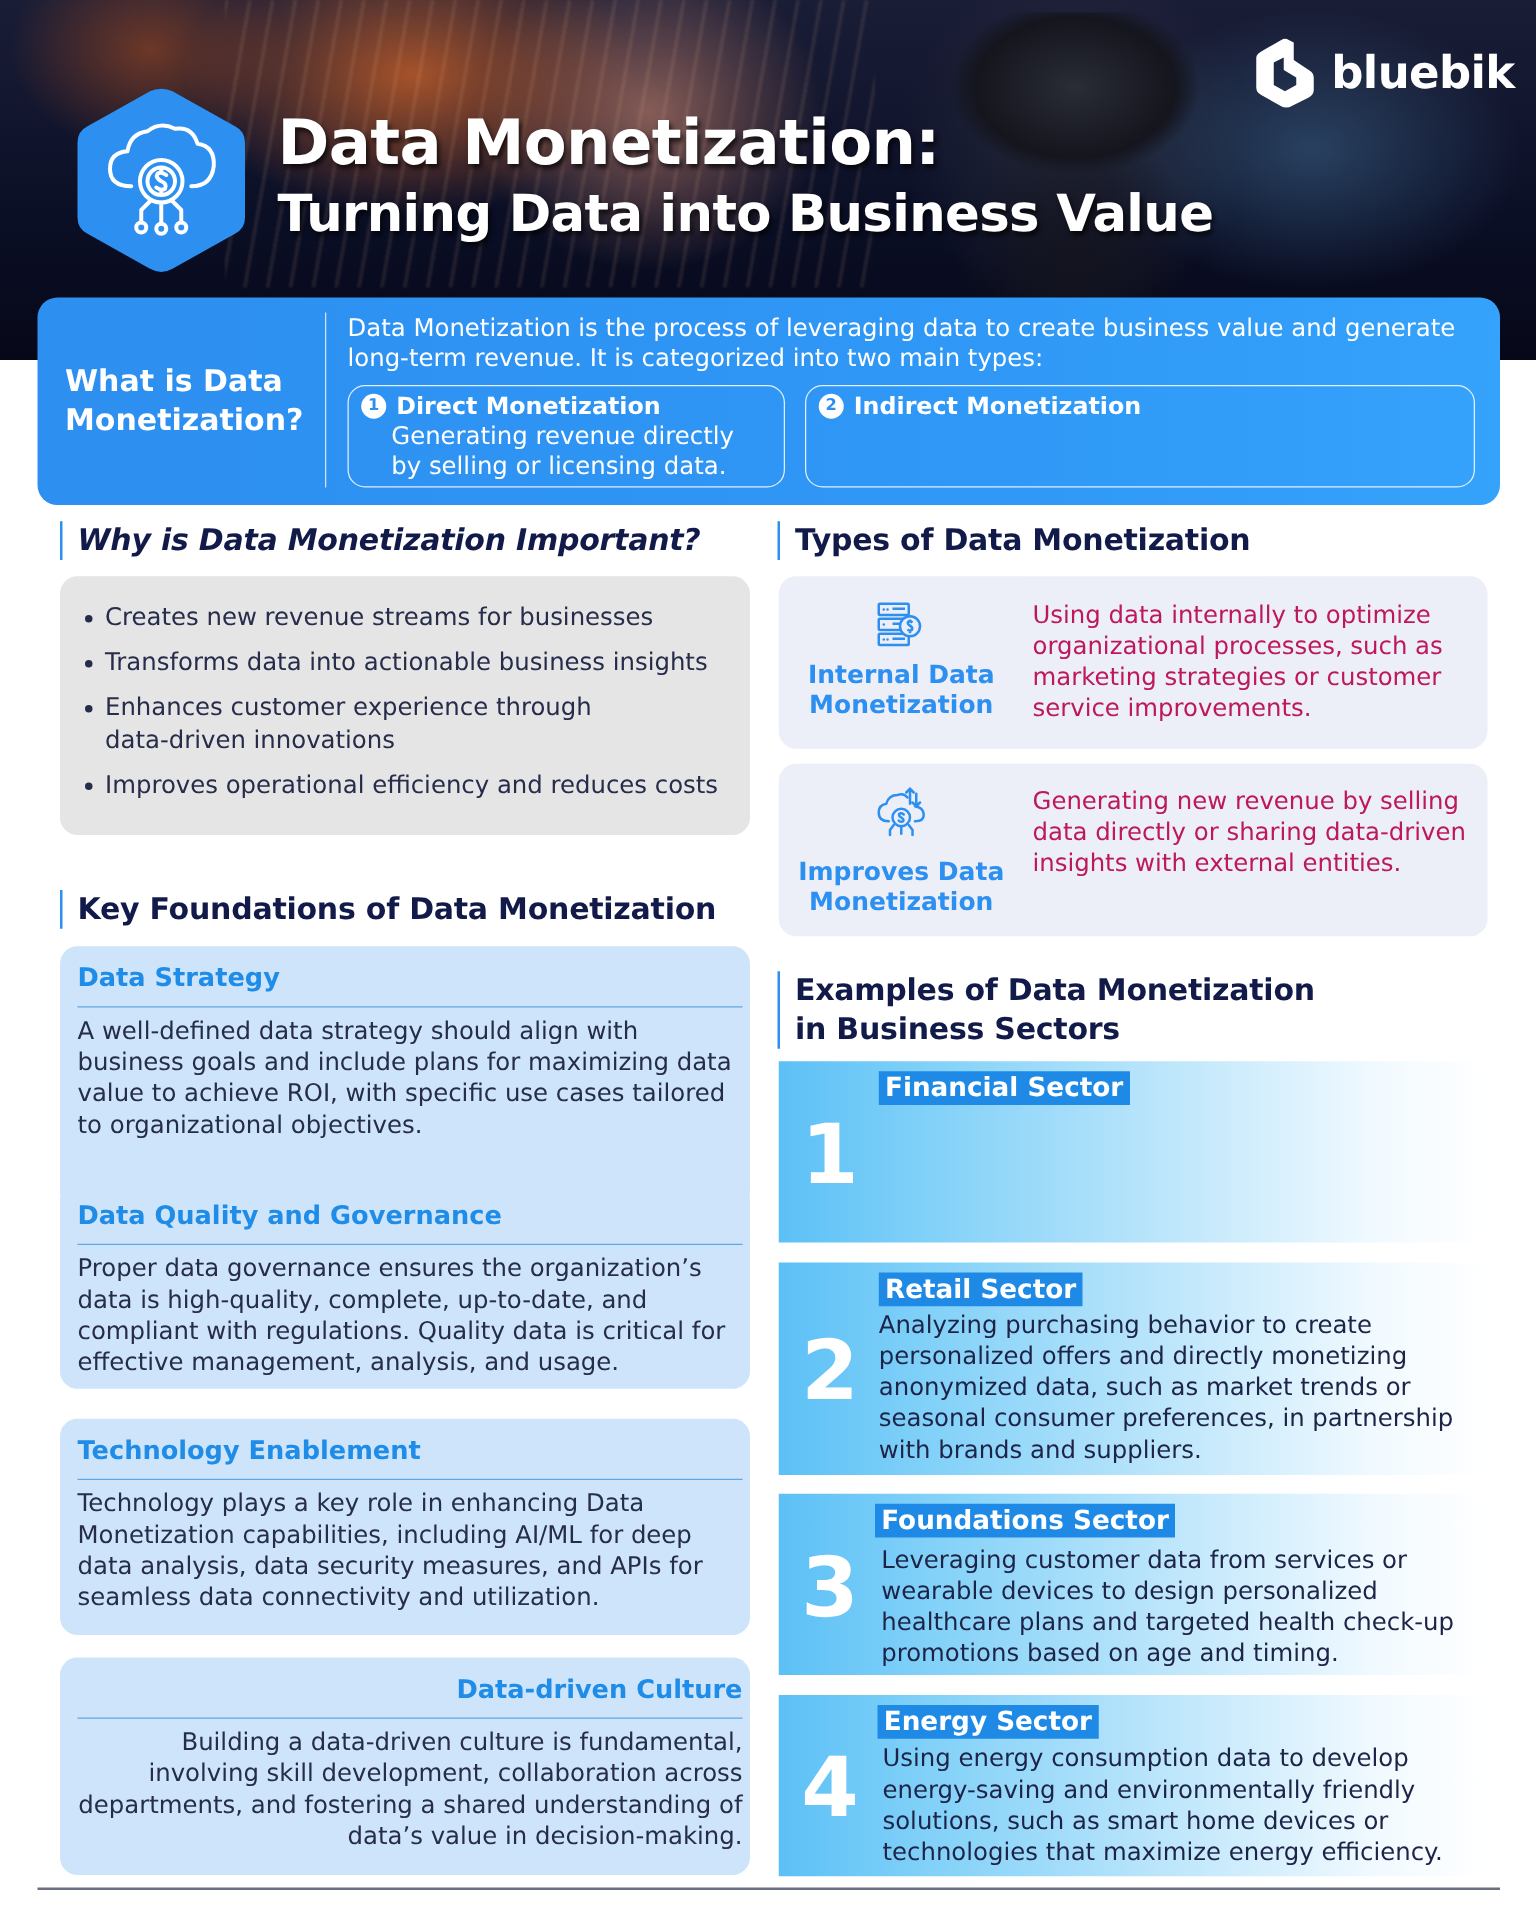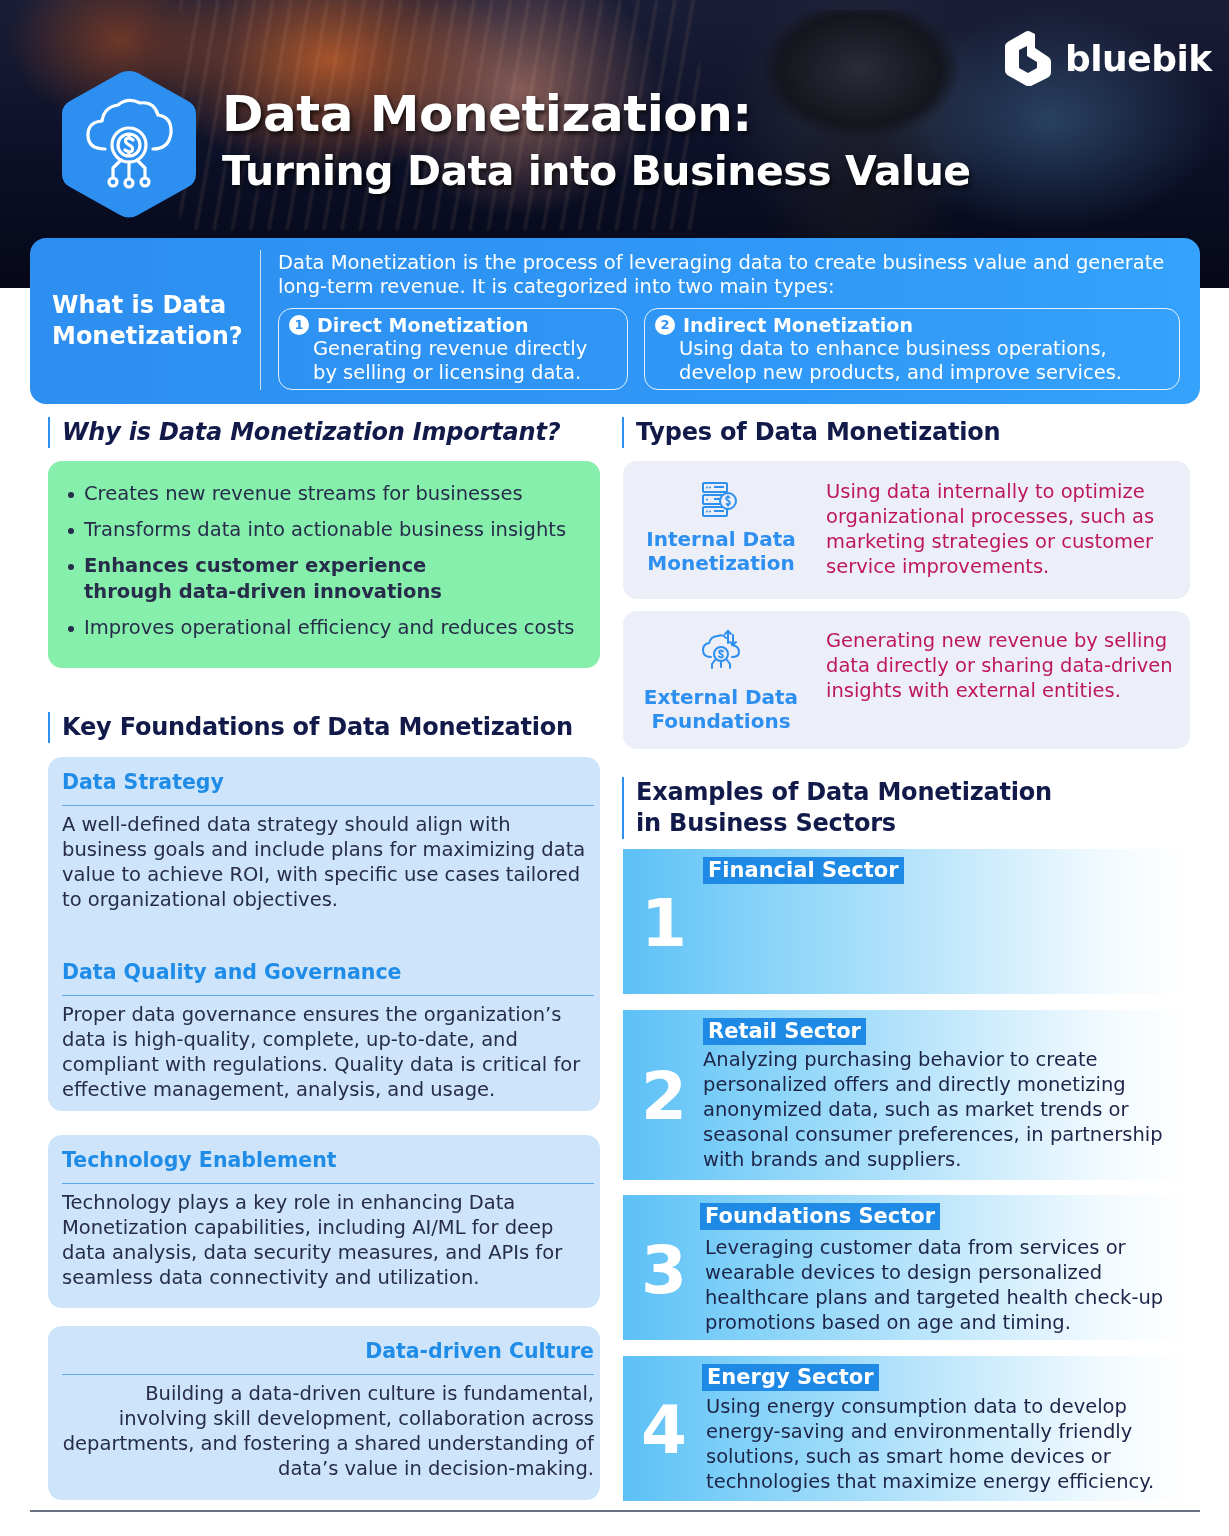--- a/index.html
+++ b/index.html
@@ -75,21 +75,21 @@
 
   
   .sec-h {
     position: absolute; font-weight: bold; color: #121a4a; font-size: 24px; line-height: 31px;
     padding-left: 12px; border-left: 2px solid #2d8ff0; letter-spacing: -0.2px;
   }
 
   
   .why-card {
     position: absolute; left: 48px; top: 461px; width: 552px; height: 207px;
-    background: #86efac; border-radius: 14px; padding: 20px 10px 0 18px;
+    background: #e5e5e5; border-radius: 14px; padding: 20px 10px 0 18px;
   }
   .why-card ul { list-style: none; }
   .why-card li {
     position: relative; padding-left: 18px; font-size: 19.5px; line-height: 26px; color: #262c4a; margin-bottom: 10px;
   }
   .why-card li::before {
     content: ""; position: absolute; left: 2px; top: 11px; width: 6px; height: 6px; border-radius: 50%; background: #262c4a;
   }
 
   
@@ -180,30 +180,29 @@
       <span class="num">1</span>
       <span>Direct Monetization</span>
     </div>
     <div class="d">Generating revenue directly by selling or licensing data.</div>
   </div>
   <div class="mon-card c2">
     <div class="t">
       <span class="num">2</span>
       <span>Indirect Monetization</span>
     </div>
-    <div class="d">Using data to enhance business operations, develop new products, and improve services.</div>
   </div>
 </div>
 
 <div class="sec-h" style="left:48px; top:417px;font-style:italic;">Why is Data Monetization Important?</div>
 <div class="why-card">
   <ul>
     <li>Creates new revenue streams for businesses</li>
     <li>Transforms data into actionable business insights</li>
-    <li style="width:440px;font-weight:bold;">Enhances customer experience through data-driven innovations</li>
+    <li style="width:440px;">Enhances customer experience through data-driven innovations</li>
     <li>Improves operational efficiency and reduces costs</li>
   </ul>
 </div>
 
 <div class="sec-h" style="left:622px; top:417px;">Types of Data Monetization</div>
 
 <div class="type-card" style="top:461px;">
   <svg class="icon" style="top:18px;" viewBox="0 0 44 44">
     <g fill="none" stroke="#2d8ff0" stroke-width="2">
       <rect x="4" y="4" width="24" height="9" rx="1"></rect>
@@ -229,21 +228,21 @@
   <svg class="icon" style="top:16px;" viewBox="0 0 44 44">
     <g fill="none" stroke="#2d8ff0" stroke-width="2" stroke-linecap="round">
       <path d="M12 30 Q4 30 4 23 Q4 17 10 16 Q12 9 19 9 Q24 7 27 11"></path>
       <path d="M33 18 Q40 19 40 25 Q40 30 33 30"></path>
       <circle cx="22" cy="27" r="7"></circle>
       <path d="M24 24.5 Q22 23 20.5 24 Q19.5 25.5 22 27 Q24.5 28.5 23.5 30 Q22 31 20 29.5"></path>
       <path d="M29 4 V16 M26 7 L29 4 L32 7 M34 8 V18 M31 15 L34 18 L37 15"></path>
       <path d="M22 34 V40 M16 33 L13 37 V41 M28 33 L31 37 V41"></path>
     </g>
   </svg>
-  <div class="label" style="top:74px;">External Data Foundations</div>
+  <div class="label" style="top:74px;">Improves Data Monetization</div>
   <div class="desc" style="top:17px; width:350px;">Generating new revenue by selling data directly or sharing data-driven insights with external entities.</div>
 </div>
 
 <div class="sec-h" style="left:48px; top:712px;">Key Foundations of Data Monetization</div>
 
 <div class="found-card" style="top:757px; height:211px;">
   <div class="ft">Data Strategy</div>
   <div class="fd">A well-defined data strategy should align with business goals and include plans for maximizing data value to achieve ROI, with specific use cases tailored to organizational objectives.</div>
 </div>
 <div class="found-card" style="top:947px; height:164px;">

